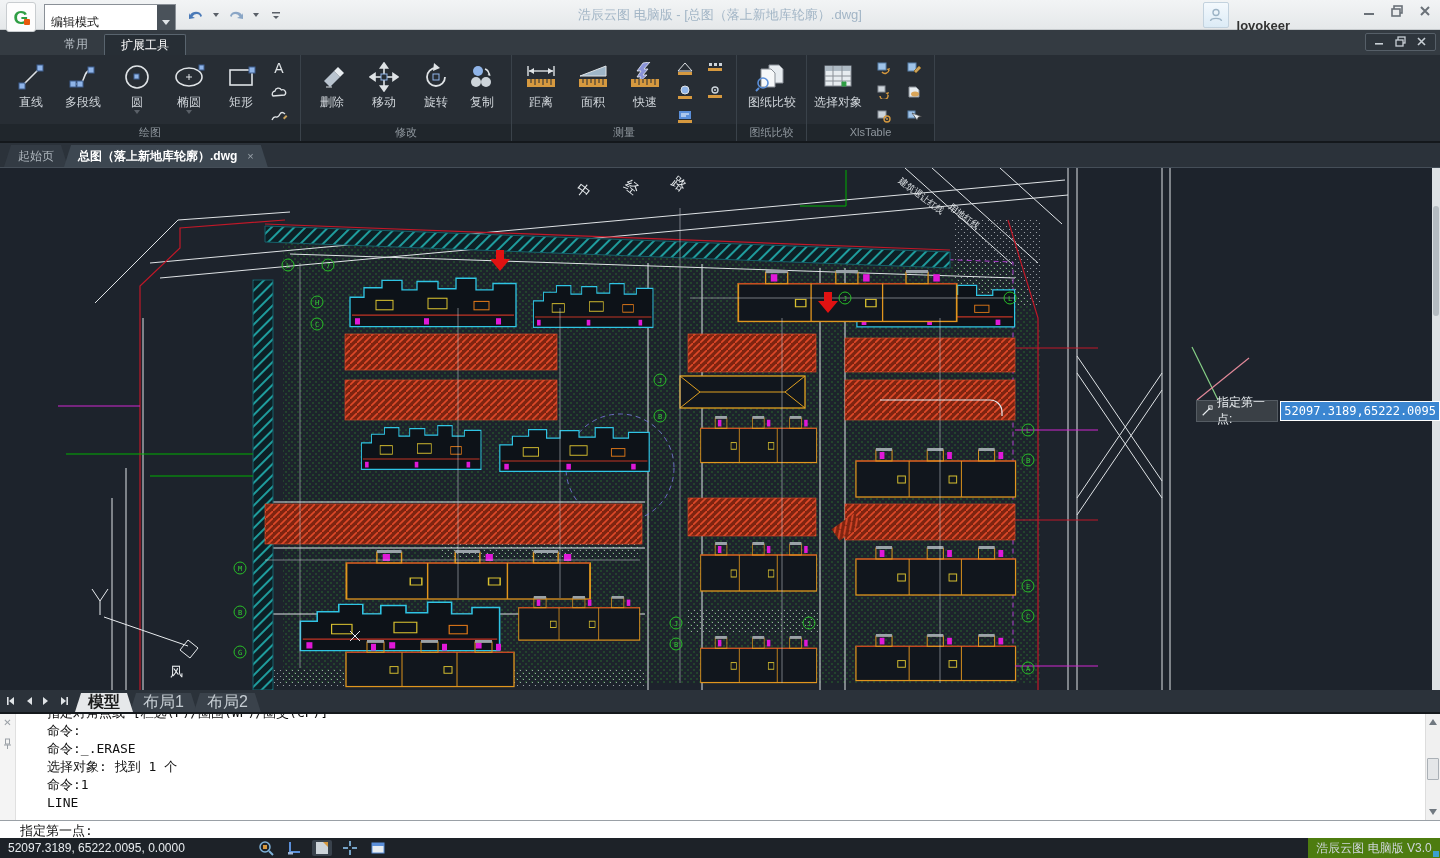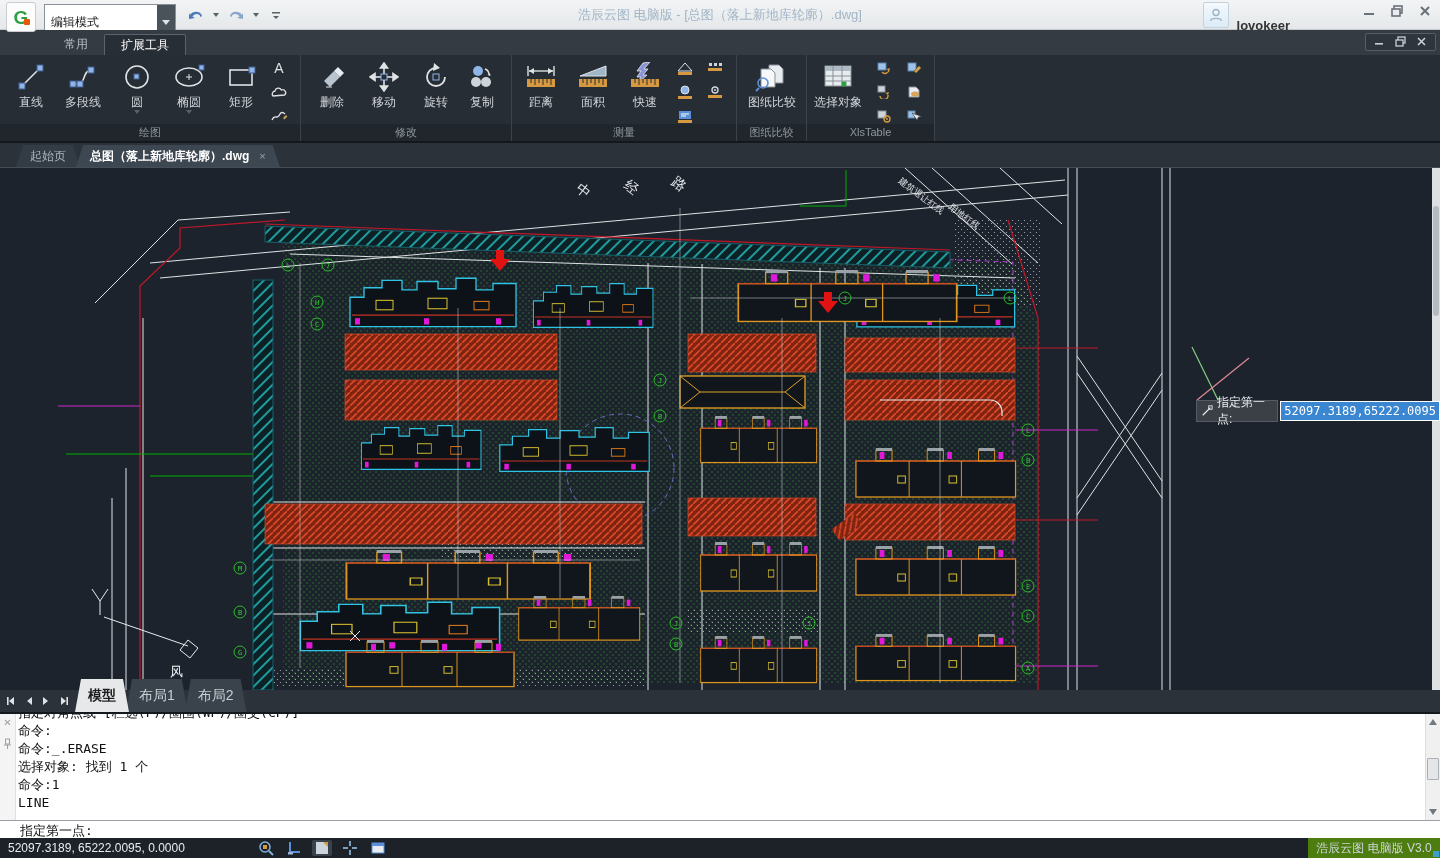--- a/index.html
+++ b/index.html
@@ -46,21 +46,21 @@
   .bigbtn{position:absolute;top:3px;width:50px;height:64px;display:flex;flex-direction:column;align-items:center;
           border-radius:2px;}
   .bigbtn .ic{height:38px;display:flex;align-items:center;justify-content:center;}
   .bigbtn .lb{font-size:12px;color:#d0d5da;white-space:nowrap;line-height:13px;}
   .bigbtn .cv{margin-top:1px;}
   .smcol{position:absolute;top:4px;display:flex;flex-direction:column;gap:6px;}
   .smbtn{width:22px;height:18px;display:flex;align-items:center;justify-content:center;border-radius:2px;}
 
   
   .doctabs{left:0;top:143px;width:1440px;height:25px;background:#2b323a;border-bottom:1px solid #454e58;
-           display:flex;align-items:flex-end;padding-left:16px;}
+           display:flex;align-items:flex-end;padding-left:4px;}
   .dtab{height:22px;display:flex;align-items:center;padding:0 14px;font-size:12px;color:#aeb6bd;background:#333b44;
         clip-path:polygon(7px 0,calc(100% - 7px) 0,100% 100%,0 100%);margin-right:-4px;}
   .dtab.active{background:#3d4751;color:#fff;font-weight:bold;z-index:2;}
   .dtab .x{margin-left:10px;color:#9aa3ab;font-size:11px;font-weight:normal;}
 
   
   .canvas{left:0;top:168px;width:1440px;height:522px;background:#1d232c;overflow:hidden;}
   .vscroll{position:absolute;right:0;top:0;width:8px;height:522px;background:#dde1e4;}
   .vscroll .thumb{position:absolute;left:1px;top:38px;width:6px;height:110px;background:#b4bbc1;border-radius:3px;}
   .gbub{fill:none;stroke:#28c028;stroke-width:1;}
@@ -69,31 +69,31 @@
   .dyninput{position:absolute;left:1196px;top:232px;height:22px;display:flex;align-items:center;z-index:8;}
   .dyninput .lab{background:#3a4046;border:1px solid #555c63;color:#e8ecef;font-size:12px;height:22px;
                  display:flex;align-items:center;padding:0 6px 0 4px;gap:4px;}
   .dyninput .inp{height:20px;background:#fff;padding:1px;margin-left:2px;}
   .dyninput .sel{background:#3b86d1;color:#fff;font-size:12px;height:18px;display:flex;align-items:center;padding:0 3px;
                  font-family:"DejaVu Sans Mono",monospace;}
 
   
   .layoutbar{left:0;top:690px;width:1440px;height:22px;background:#2b323a;display:flex;align-items:flex-end;}
   .navbtns{display:flex;align-items:center;height:22px;padding:0 6px;gap:9px;}
-  .ltab{height:33px;padding:0 13px;font-size:14px;display:flex;align-items:center;color:#c6cdd3;background:#3a424b;
+  .ltab{height:19px;padding:0 13px;font-size:16px;display:flex;align-items:center;color:#c6cdd3;background:#3a424b;
         clip-path:polygon(6px 0,calc(100% - 6px) 0,100% 100%,0 100%);margin-right:-3px;}
   .ltab.active{background:#e6e8ea;color:#1c1c1c;font-weight:bold;z-index:2;}
 
   
   .cmdwrap{left:0;top:712px;width:1440px;height:126px;background:#fff;border-top:2px solid #14181c;}
   .cmdstrip{position:absolute;left:0;top:0;width:16px;height:126px;background:#f4f4f4;border-right:1px solid #e0e0e0;
             display:flex;flex-direction:column;align-items:center;padding-top:4px;gap:10px;}
   .cmdhist{position:absolute;left:18px;right:16px;top:0;height:104px;overflow:hidden;
            font-family:"DejaVu Sans Mono",monospace;font-size:13px;color:#111;}
-  .cmdline{height:18px;line-height:18px;white-space:pre;}
+  .cmdline{height:18px;line-height:18px;white-space:pre;margin-left:29px;}
   .clipline{height:8px;overflow:hidden;}
   .clipline div{margin-top:-10px;}
   .cmdprompt{position:absolute;left:0;right:0;top:106px;height:20px;border-top:1px solid #9aa0a6;
              font-family:"DejaVu Sans Mono",monospace;font-size:13px;color:#111;line-height:19px;padding-left:20px;background:#fff;}
   .cmdscroll{position:absolute;right:0;top:0;width:15px;height:106px;background:#f0f0f0;border-left:1px solid #ddd;}
   .cmdscroll .up,.cmdscroll .dn{position:absolute;left:3px;width:0;height:0;border-left:4px solid transparent;border-right:4px solid transparent;}
   .cmdscroll .up{top:5px;border-bottom:6px solid #707880;}
   .cmdscroll .dn{bottom:5px;border-top:6px solid #707880;}
   .cmdscroll .thumb{position:absolute;left:1px;top:44px;width:12px;height:22px;background:#e4e6e8;border:1px solid #aab0b6;border-radius:1px;}
 

